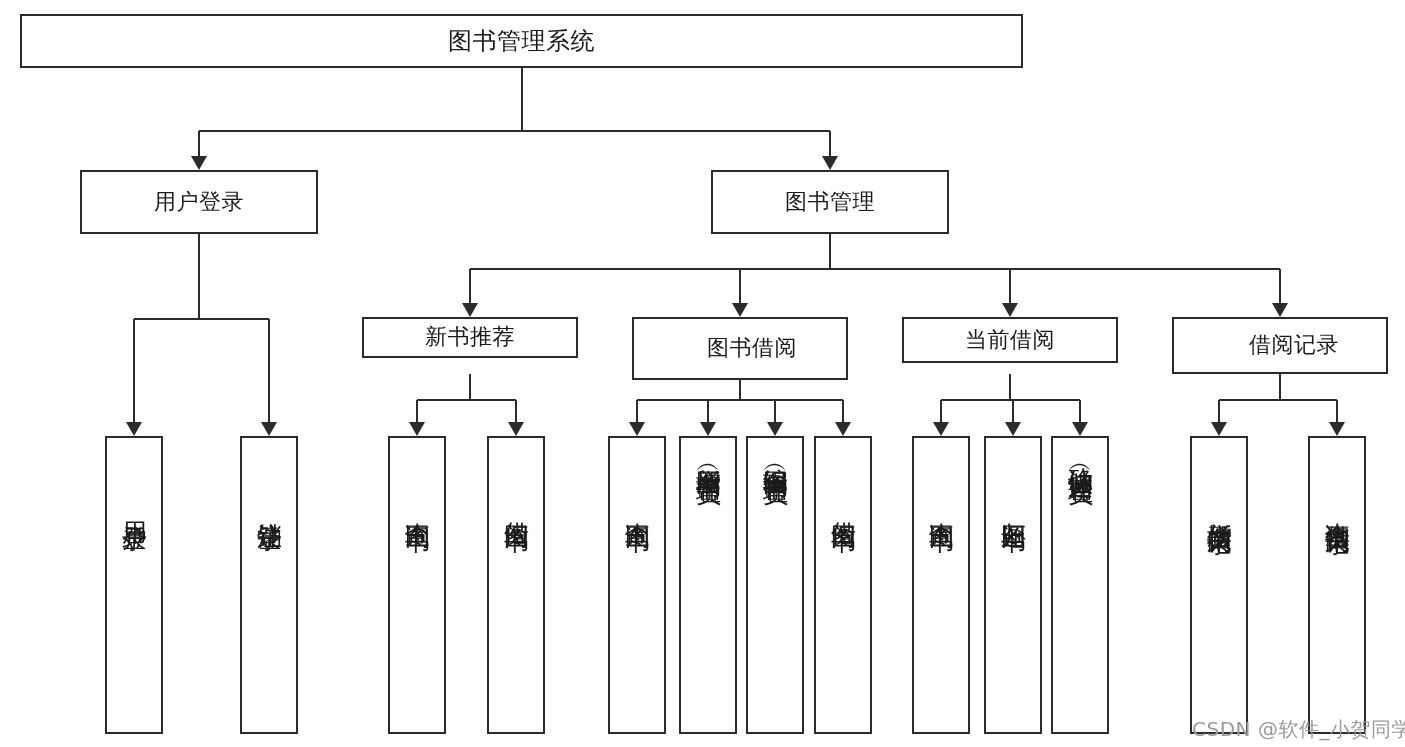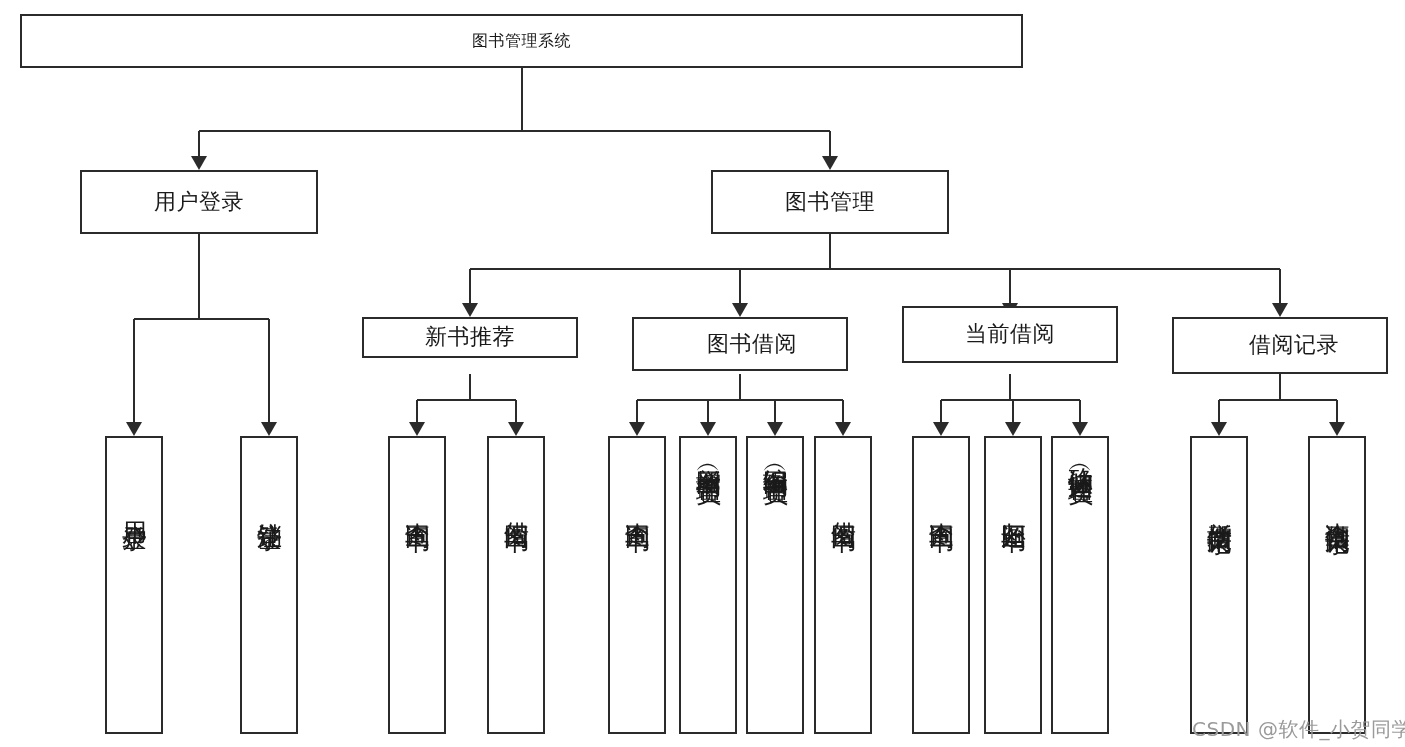--- a/index.html
+++ b/index.html
@@ -39,21 +39,21 @@
     display: block;
     text-align: center;
     line-height: 1.12;
   }
   .node.horiz .lbl {
     font-size: 22px;
     letter-spacing: 0.5px;
     white-space: nowrap;
   }
   .node.root .lbl {
-    font-size: 16px;
+    font-size: 24px;
   }
   .node.vert {
     align-items: flex-start;
     justify-content: center;
     padding-top: 64px;
   }
   .node.vert .lbl {
     writing-mode: vertical-rl;
     text-orientation: upright;
     font-size: 25px;
@@ -136,24 +136,24 @@
       </div>
       <div class="node horiz" style="left: 80px; top: 170px; width: 238px; height: 64px;">
         <span class="lbl">用户登录</span>
       </div>
       <div class="node horiz" style="left: 711px; top: 170px; width: 238px; height: 64px;">
         <span class="lbl">图书管理</span>
       </div>
       <div class="node horiz" style="left: 362px; top: 317px; width: 216px; height: 41px;">
         <span class="lbl">新书推荐</span>
       </div>
-      <div class="node horiz" style="left: 632px; top: 317px; width: 216px; height: 54px; padding-left: 24px;">
+      <div class="node horiz" style="left: 632px; top: 317px; width: 216px; height: 63px; padding-left: 24px;">
         <span class="lbl">图书借阅</span>
       </div>
-      <div class="node horiz" style="left: 902px; top: 306px; width: 216px; height: 57px;">
+      <div class="node horiz" style="left: 902px; top: 317px; width: 216px; height: 46px;">
         <span class="lbl">当前借阅</span>
       </div>
       <div class="node horiz" style="left: 1172px; top: 317px; width: 216px; height: 57px; padding-left: 28px;">
         <span class="lbl">借阅记录</span>
       </div>
       <div class="node vert" style="left: 105px; top: 436px; width: 58px; height: 298px;">
         <span class="lbl">用户登录</span>
       </div>
       <div class="node vert" style="left: 240px; top: 436px; width: 58px; height: 298px;">
         <span class="lbl">注销登录</span>

